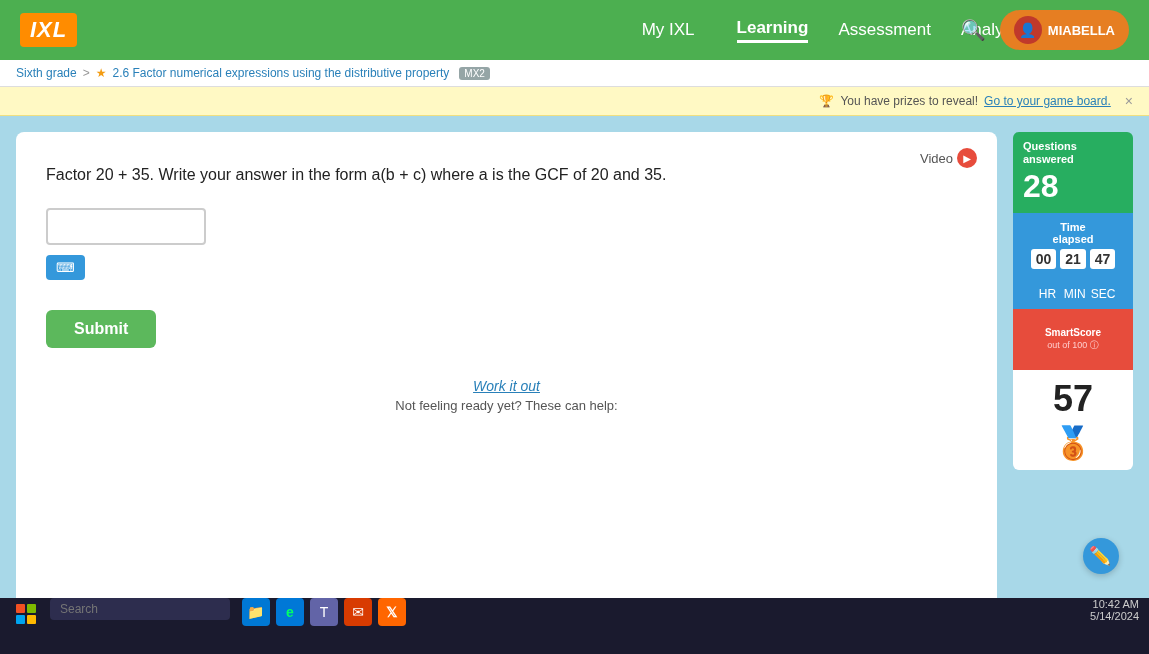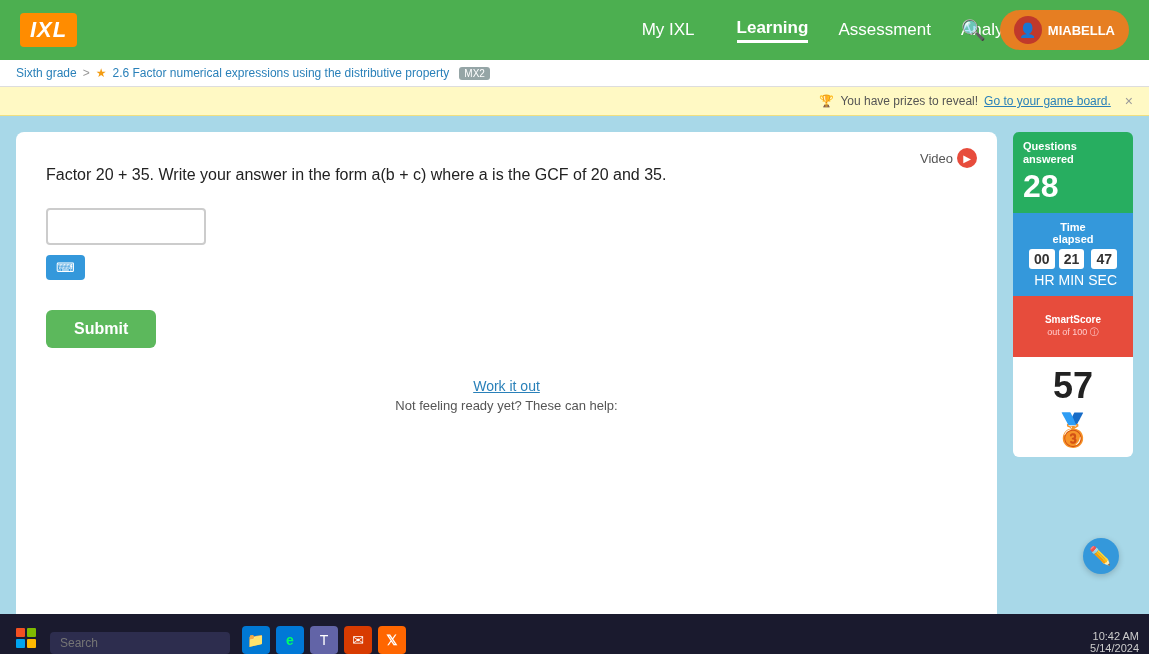--- a/index.html
+++ b/index.html
@@ -223,20 +223,21 @@
     }
     .work-it-out {
       text-align: center;
       margin-top: 30px;
     }
     .work-it-out-link {
       color: #2980b9;
       font-size: 14px;
       text-decoration: underline;
       cursor: pointer;
+      font-style: italic;
     }
     .help-text {
       color: #555;
       font-size: 13px;
       margin-top: 4px;
     }
 
     
     .sidebar-stats {
       width: 120px;
@@ -285,24 +286,24 @@
       background: white;
       color: #333;
       font-size: 14px;
       font-weight: 900;
       padding: 2px 5px;
       border-radius: 3px;
       min-width: 24px;
       display: inline-block;
     }
     .time-block .unit {
-      font-size: 14px;
+      font-size: 12px;
       color: white;
       display: block;
-      margin-top: 3px;
+      margin-top: 18px;
     }
     .stat-smart {
       background: #e74c3c;
       border-radius: 0;
       padding: 18px 10px;
       text-align: center;
       color: white;
     }
     .stat-smart .label {
       font-size: 10px;
@@ -346,24 +347,24 @@
       cursor: pointer;
       box-shadow: 0 2px 6px rgba(0,0,0,0.2);
     }
 
     
     .taskbar {
       position: absolute;
       bottom: 0;
       left: 0;
       width: 1149px;
-      height: 40px;
+      height: 56px;
       background: #1a1a2e;
       display: flex;
-      align-items: flex-end;
+      align-items: flex-start;
       padding: 0 10px;
       gap: 8px;
     }
     .taskbar-start {
       width: 32px;
       height: 32px;
       background: transparent;
       display: flex;
       align-items: center;
       justify-content: center;

